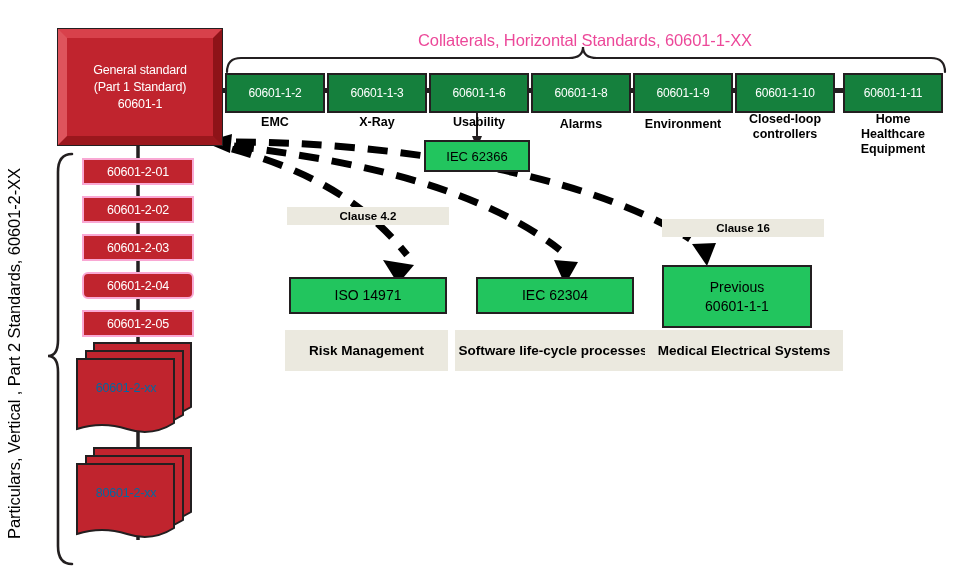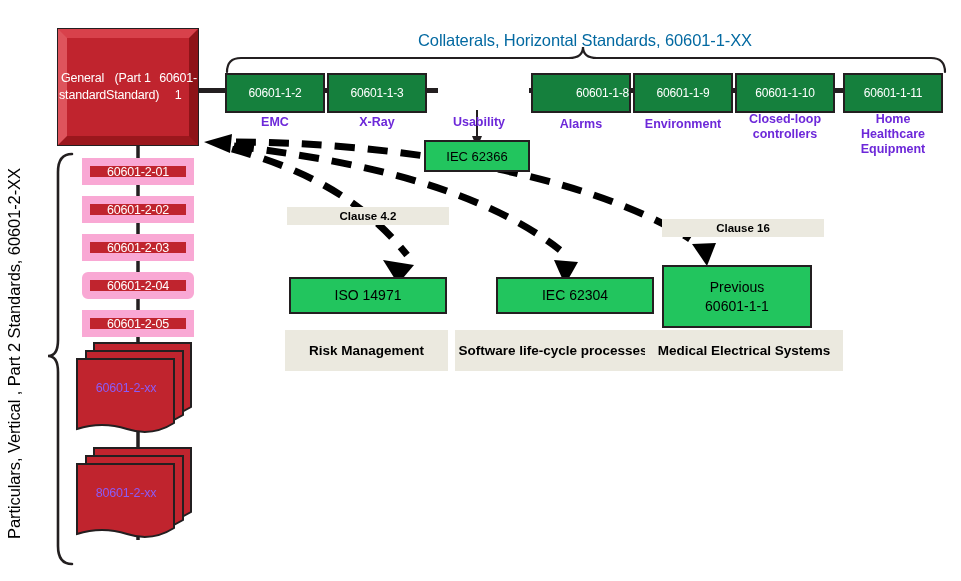--- a/index.html
+++ b/index.html
@@ -23,31 +23,31 @@
     top: 0;
     width: 961px;
     height: 581px;
   }
 
   
   .general-std {
     position: absolute;
     left: 58px;
     top: 29px;
-    width: 140px;
+    width: 164px;
     height: 116px;
     background: #C0242E;
     border-top: 9px solid #D8414B;
     border-left: 9px solid #DE545C;
     border-right: 9px solid #8E1318;
     border-bottom: 9px solid #9B171D;
     box-sizing: border-box;
     outline: 1.5px solid #231f20;
     display: flex;
-    flex-direction: row;
+    flex-direction: column;
     align-items: center;
     justify-content: center;
     color: #ffffff;
     font-size: 12.5px;
     line-height: 17px;
     text-align: center;
     letter-spacing: -0.2px;
   }
 
   
@@ -64,33 +64,33 @@
     color: #ffffff;
     font-size: 12px;
     letter-spacing: -0.2px;
   }
   .hlabel {
     position: absolute;
     top: 115px;
     text-align: center;
     font-size: 12.5px;
     font-weight: bold;
-    color: #6d28d9;
+    color: #000000;
     line-height: 15px;
   }
 
   
   .collaterals-title {
     position: absolute;
     left: 225px;
     top: 31px;
     width: 720px;
     text-align: center;
     font-size: 16.5px;
-    color: #0369a1;
+    color: #ec4899;
     letter-spacing: -0.1px;
   }
 
   
   .vertical-title {
     position: absolute;
     left: -221px;
     top: 344px;
     width: 470px;
     transform: rotate(-90deg);
@@ -101,21 +101,21 @@
     white-space: nowrap;
   }
 
   
   .vchip {
     position: absolute;
     left: 82px;
     width: 112px;
     height: 27px;
     background: #C0242E;
-    border: 8px solid #f9a8d4;
+    border: 2px solid #f9a8d4;
     box-sizing: border-box;
     display: flex;
     align-items: center;
     justify-content: center;
     color: #ffffff;
     font-size: 12.5px;
     letter-spacing: -0.2px;
   }
 
   
@@ -125,21 +125,21 @@
     width: 120px;
     height: 95px;
   }
   .stack svg { display: block; }
   .stack .stack-label {
     position: absolute;
     left: 0;
     top: 40px;
     width: 104px;
     text-align: center;
-    color: #8b5cf6;
+    color: #0369a1;
     font-size: 12.5px;
     letter-spacing: -0.2px;
     pointer-events: none;
   }
 
   
   .obox {
     position: absolute;
     background: #22c55e;
     border: 2px solid #231f20;
@@ -219,21 +219,24 @@
     <span>(Part 1 Standard)</span>
     <span>60601-1</span>
   </div>
 
   <div class="hchip" style="left:225px; width:100px;">
     <span>60601-1-2</span>
   </div>
   <div class="hchip" style="left:327px; width:100px;">
     <span>60601-1-3</span>
   </div>
-  <div class="hchip" style="left:531px; width:100px;justify-content:flex-end;">
+  <div class="hchip" style="left:429px; width:100px;">
+    <span>60601-1-6</span>
+  </div>
+  <div class="hchip" style="left:531px; width:100px;">
     <span>60601-1-8</span>
   </div>
   <div class="hchip" style="left:633px; width:100px;">
     <span>60601-1-9</span>
   </div>
   <div class="hchip" style="left:735px; width:100px;">
     <span>60601-1-10</span>
   </div>
   <div class="hchip" style="left:843px; width:100px;">
     <span>60601-1-11</span>
@@ -287,21 +290,21 @@
   <div class="obox small" style="left:424px; top:140px; width:106px; height:32px;">
     <span>IEC 62366</span>
   </div>
 
   <div class="band clause" style="left:287px; top:207px; width:162px;">Clause 4.2</div>
   <div class="band clause" style="left:662px; top:219px; width:162px;">Clause 16</div>
 
   <div class="obox" style="left:289px; top:277px; width:158px; height:37px;">
     <span>ISO 14971</span>
   </div>
-  <div class="obox" style="left:496px; top:277px; width:158px; height:37px;">
+  <div class="obox" style="left:476px; top:277px; width:158px; height:37px;">
     <span>IEC 62304</span>
   </div>
   <div class="obox" style="left:662px; top:265px; width:150px; height:63px;">
     <span>Previous</span>
     <span>60601-1-1</span>
   </div>
 
   <div class="band" style="left:285px; top:330px; width:163px; height:41px;">Risk Management</div>
   <div class="band" style="left:455px; top:330px; width:196px; height:41px;">Software life-cycle processes</div>
   <div class="band" style="left:645px; top:330px; width:198px; height:41px;">Medical Electrical Systems</div>

